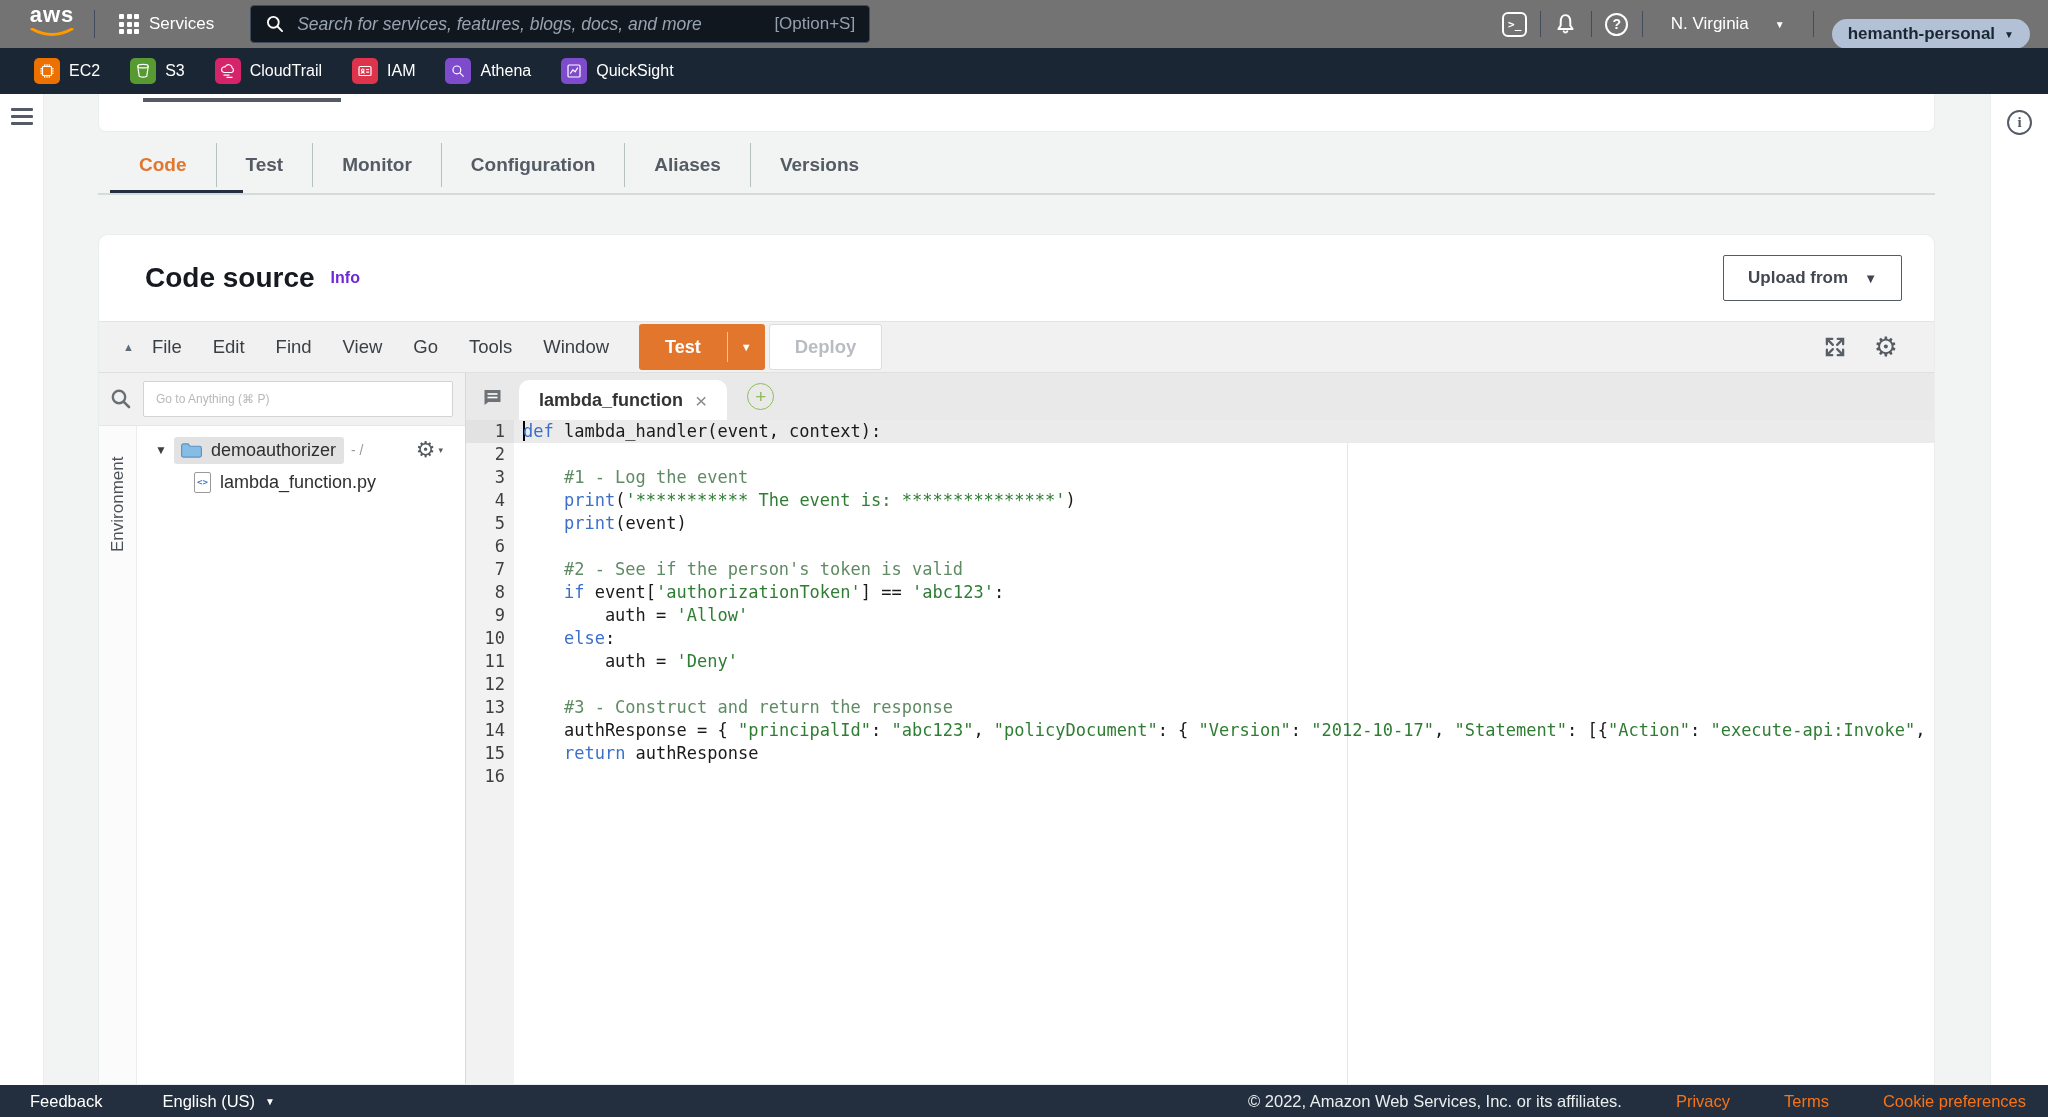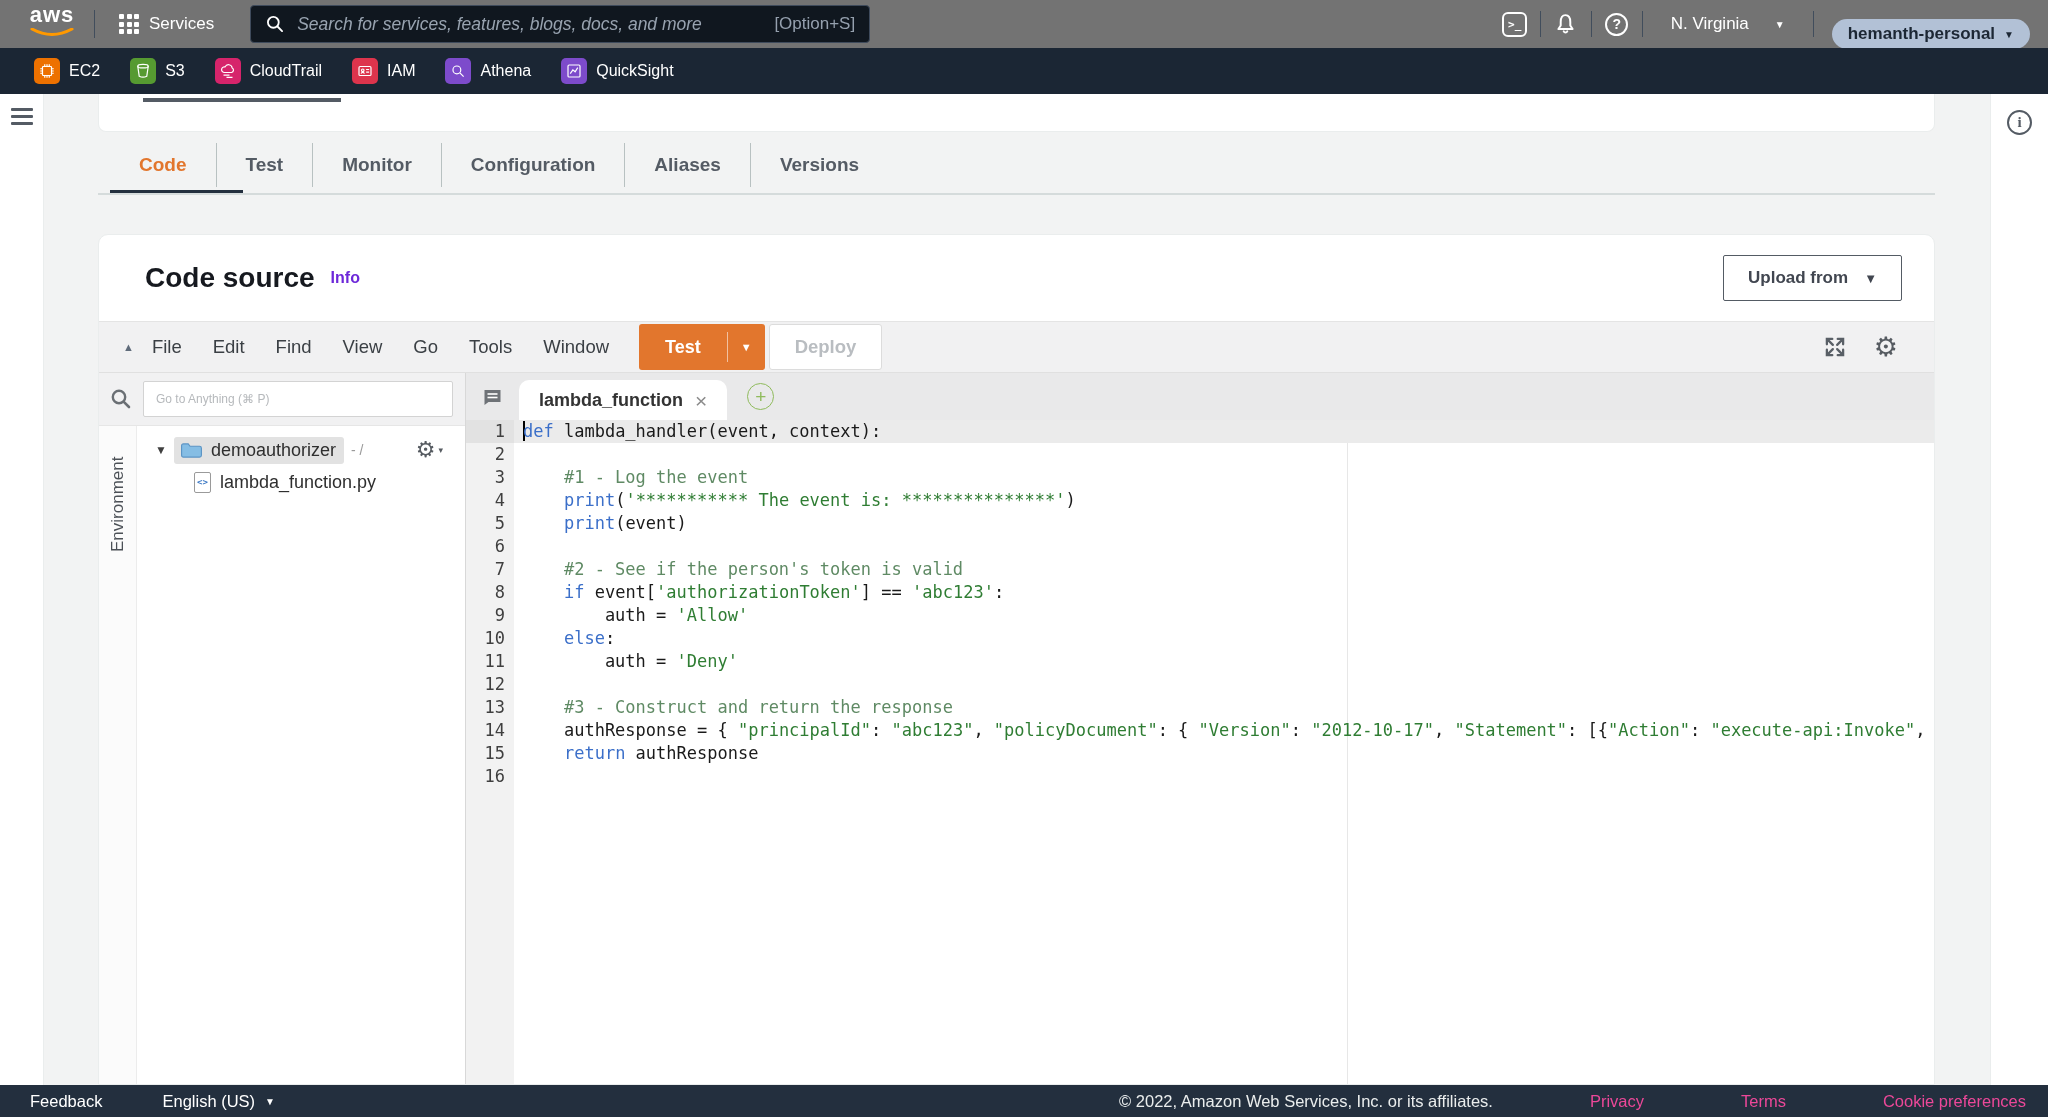--- a/index.html
+++ b/index.html
@@ -119,21 +119,21 @@
   .tk-c { color:#5f8a64; }
   .tk-p { color:#1a1a1a; }
   .cursor { display:inline-block; width:2px; height:20px; background:#000; vertical-align:text-bottom; margin-right:-2px; }
 
   
   .footer { height:32px; flex:none; background:#232f3e; display:flex; align-items:center; color:#fff; font-size:16.5px; }
   .footer-feedback { margin-left:30px; cursor:pointer; }
   .footer-lang { margin-left:60px; display:flex; align-items:center; gap:10px; cursor:pointer; }
   .footer-right { margin-left:auto; display:flex; align-items:center; margin-right:22px; gap:54px; }
   .footer-copy { color:#eaeded; }
-  .footer-link { color:#ec4899; cursor:pointer;margin-left:43px; }
+  .footer-link { color:#f97316; cursor:pointer; }
 </style>
 </head>
 <body>
 
 <div id="screen">
 
   <div class="topnav">
     <div class="aws-logo">
       <span class="aws-text">aws</span>
       <svg width="46" height="10" viewBox="0 0 46 10">

